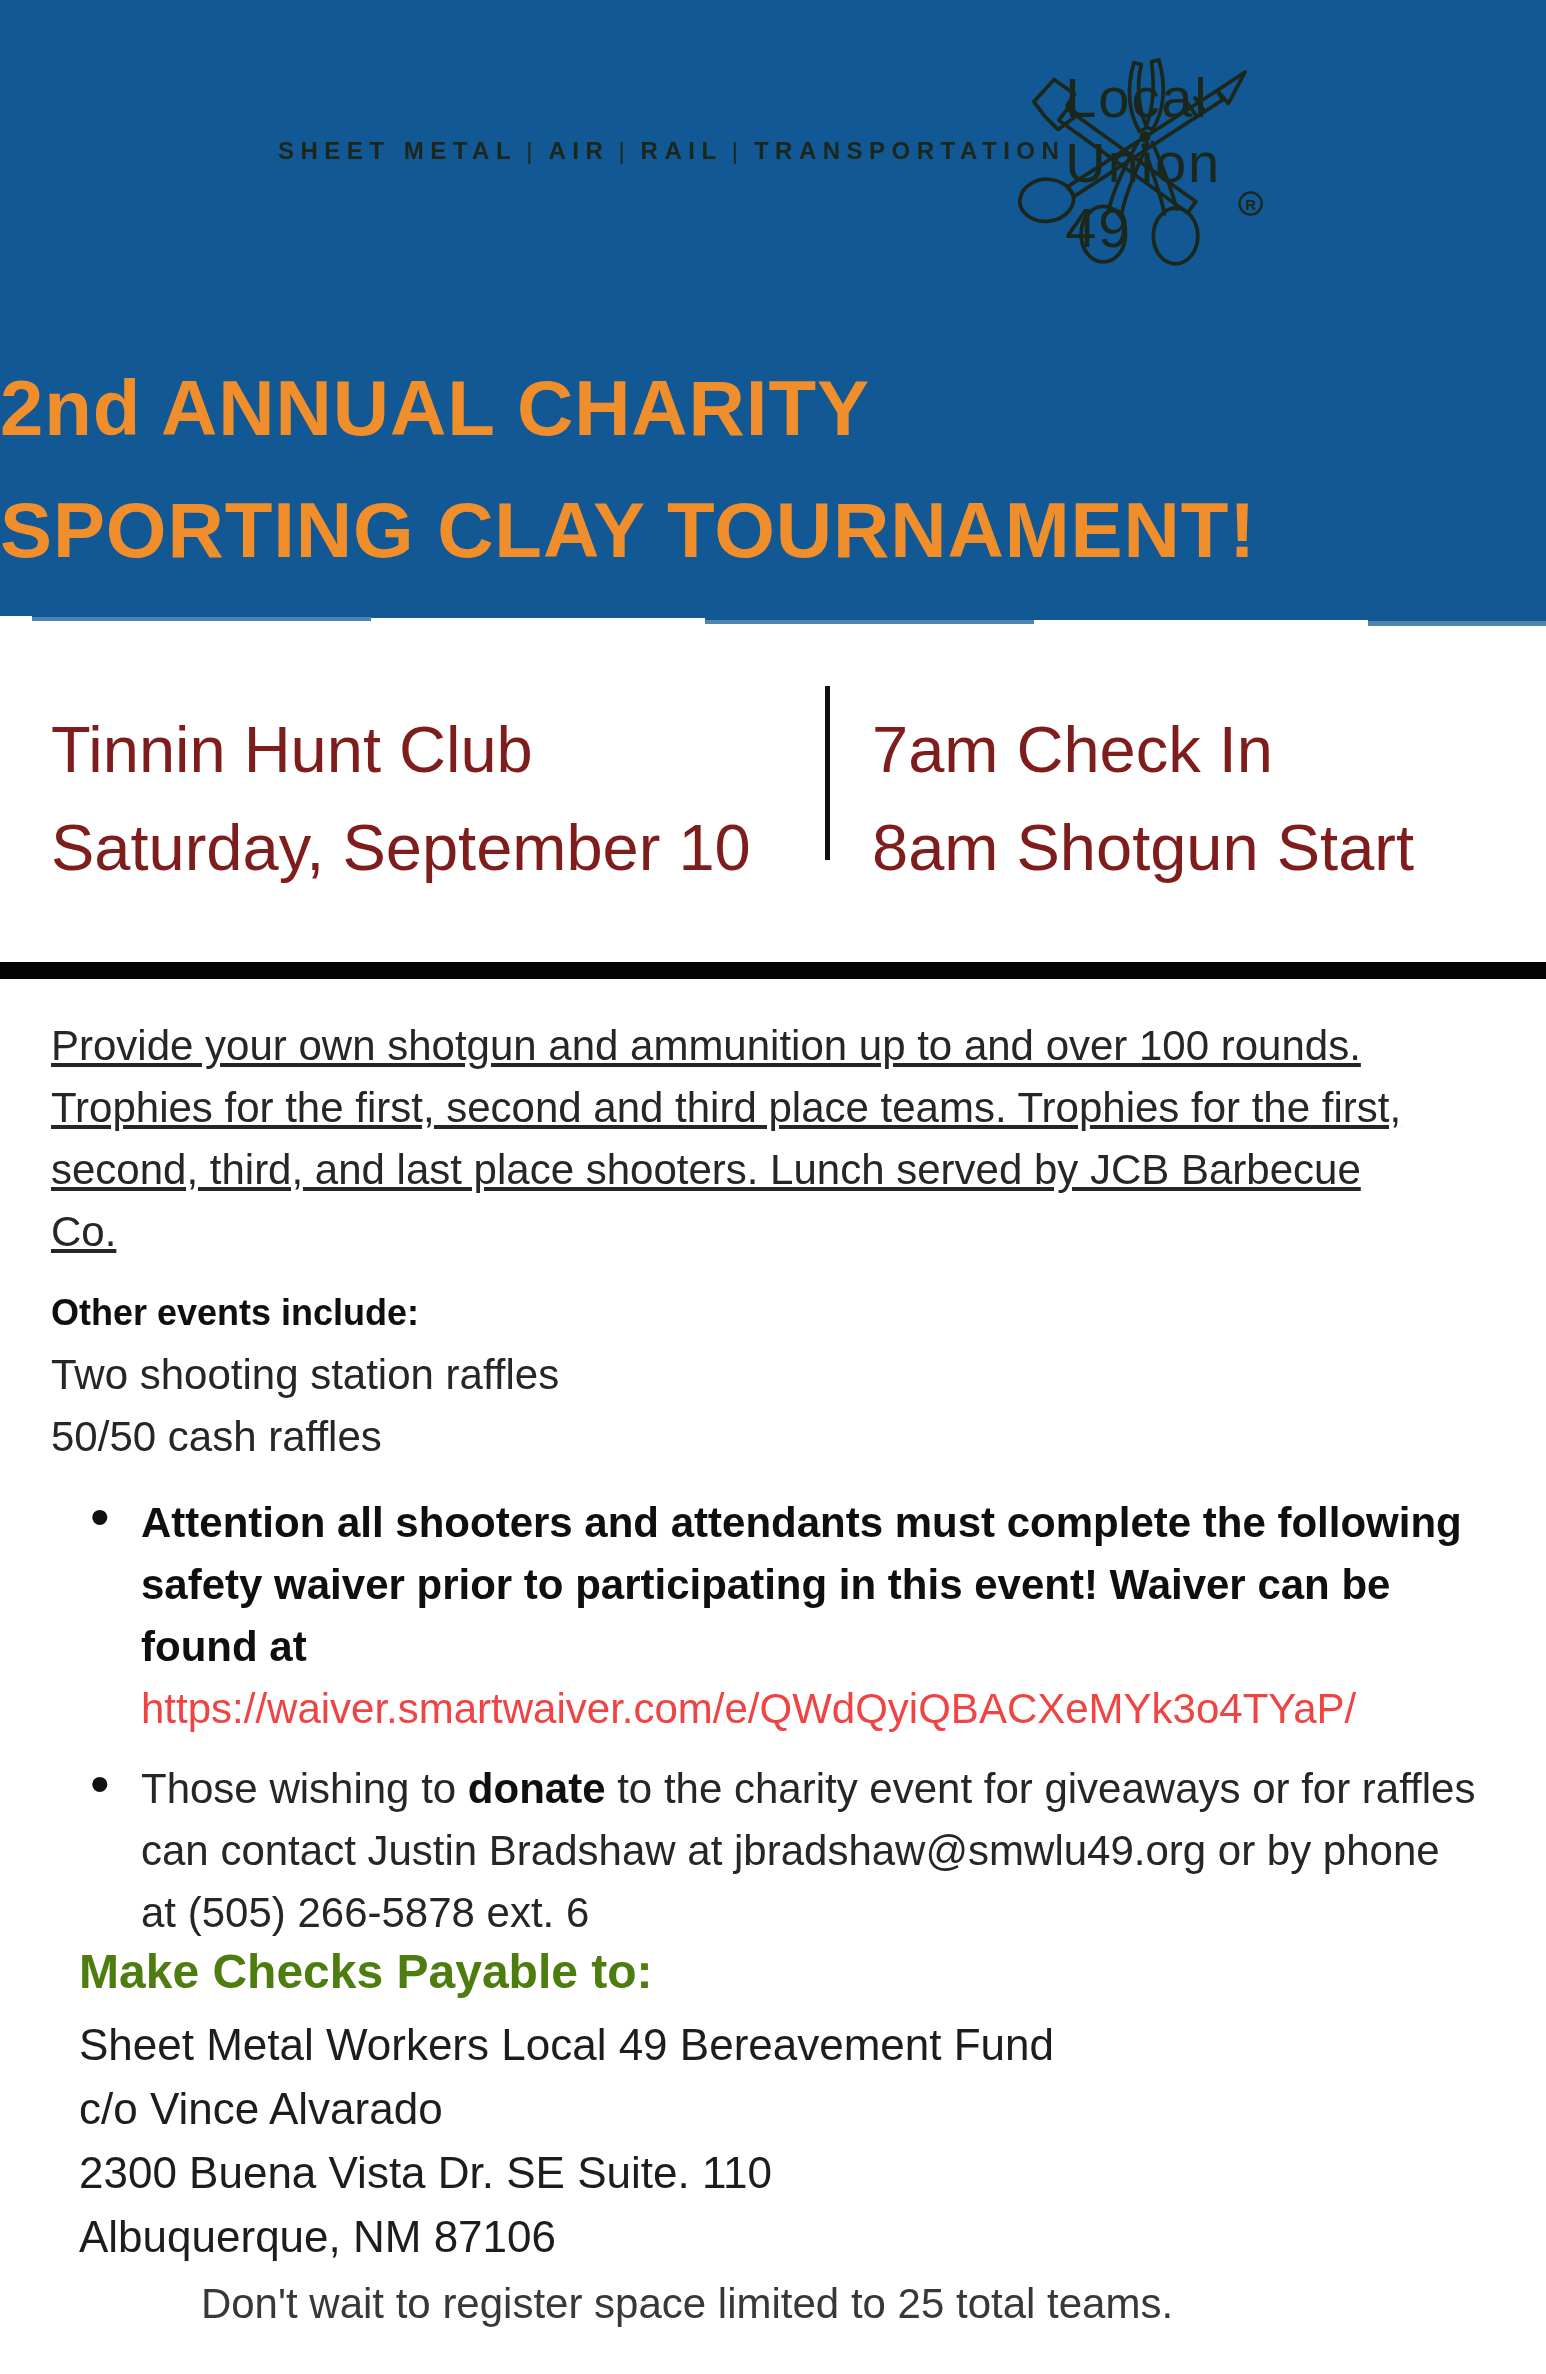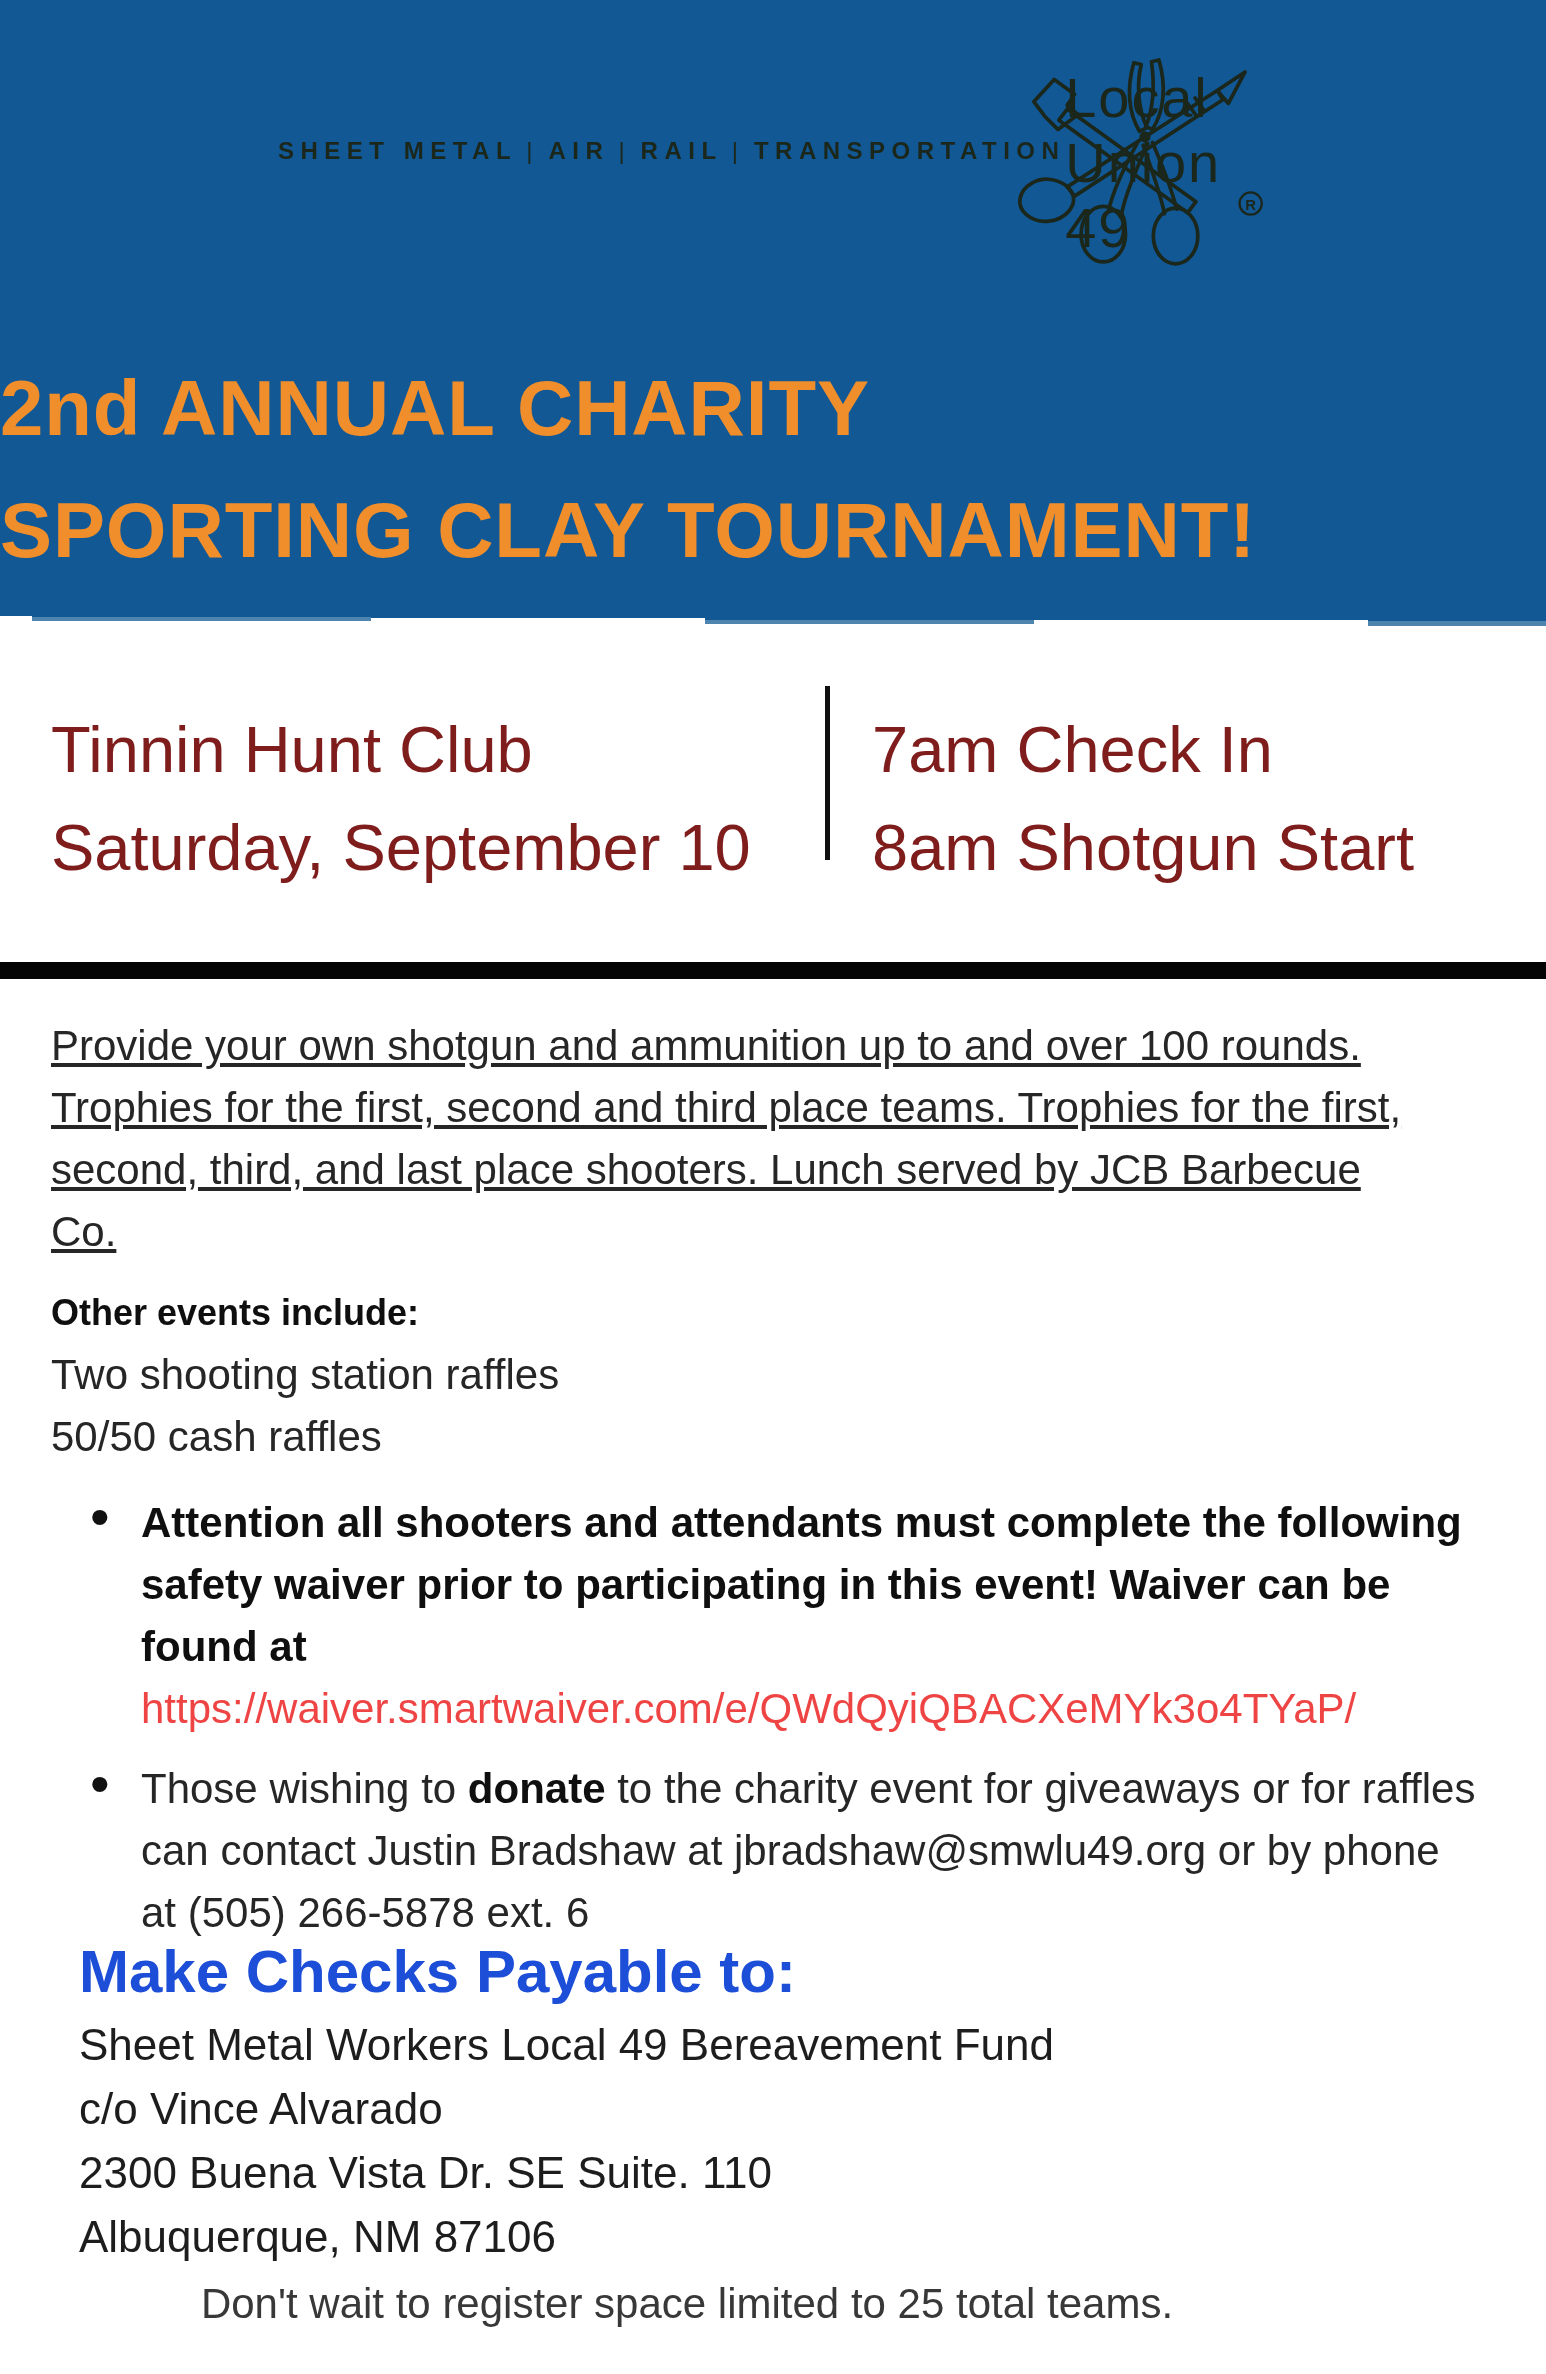--- a/index.html
+++ b/index.html
@@ -58,21 +58,21 @@
   .bullets li{position:relative;margin-bottom:18.6px;}
   .bullets li::before{
     content:"\2022";position:absolute;left:-51px;top:-5.6px;
     font-size:56px;color:#111;
   }
   .bold-run{font-weight:700;color:#0f0f0f;}
   .waiver-link{display:block;color:#ef4444;font-weight:400;}
   
   .payment{position:absolute;left:79px;top:1940px;font-size:44px;line-height:64px;color:#1d1d1d;}
   .payment p{margin:0;}
-  .pay-heading{font-size:60px;font-weight:700;color:#1d4ed8;margin-bottom:9.3px !important;}
+  .pay-heading{font-size:48px;font-weight:700;color:#4d7c0f;margin-bottom:9.3px !important;}
   
   .foot{position:absolute;left:0;top:2280px;width:1374px;text-align:center;
     font-size:42px;color:#383838;font-weight:300;}
 </style>
 </head>
 <body>
 
 <div class="page">
 
   <header class="hero">

